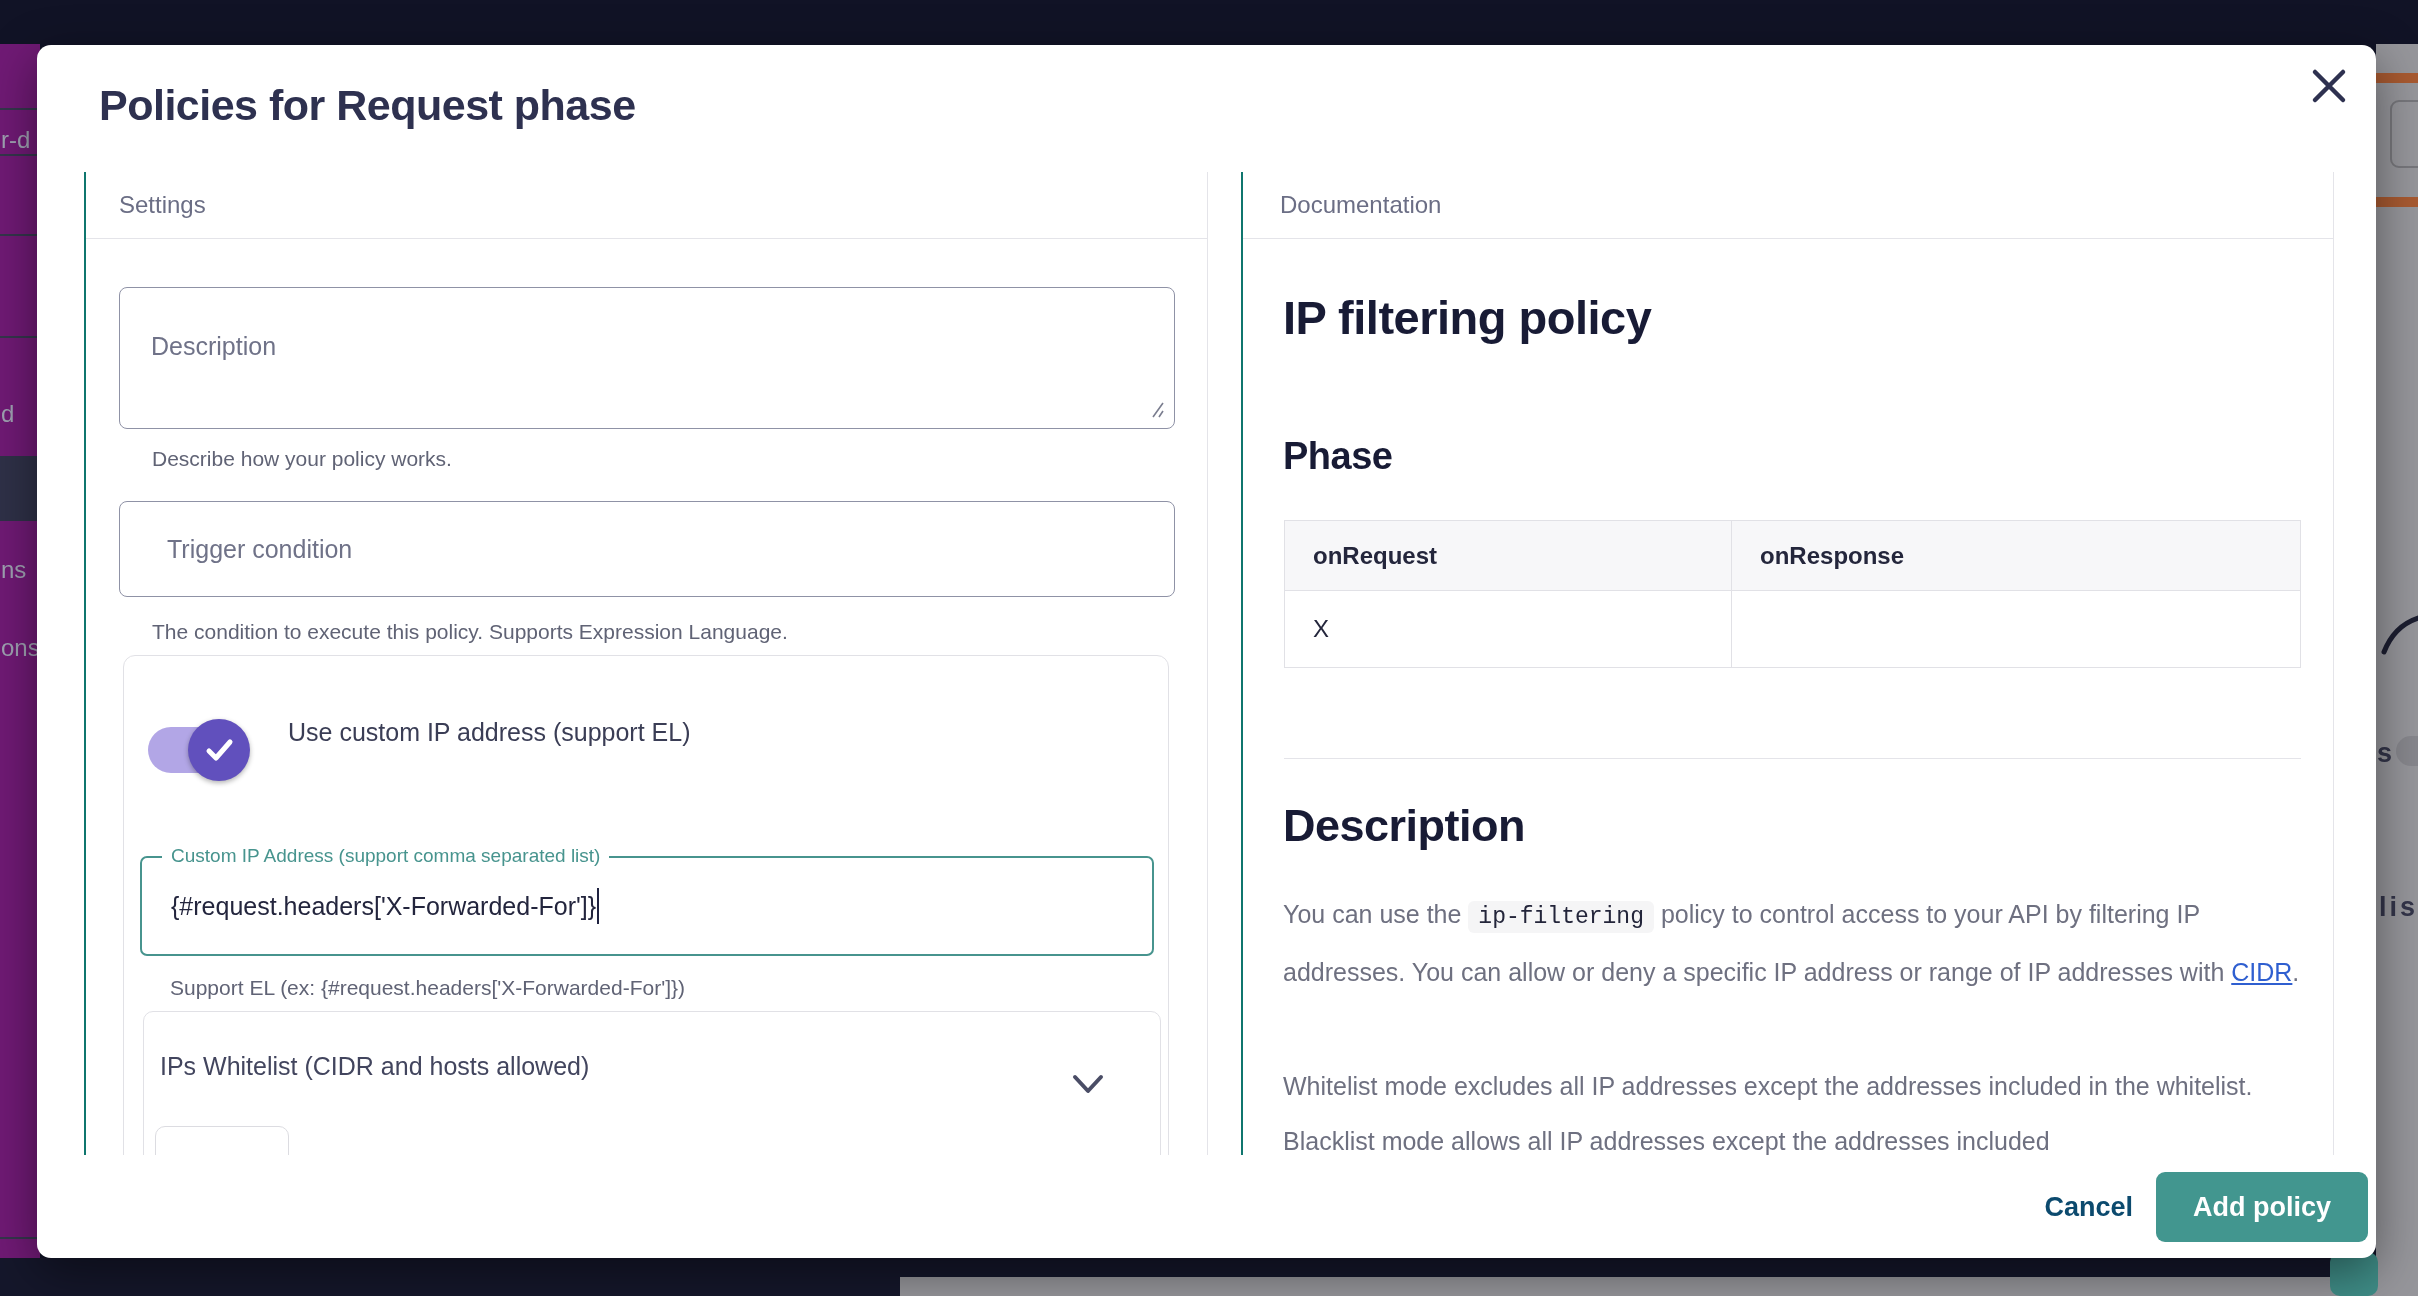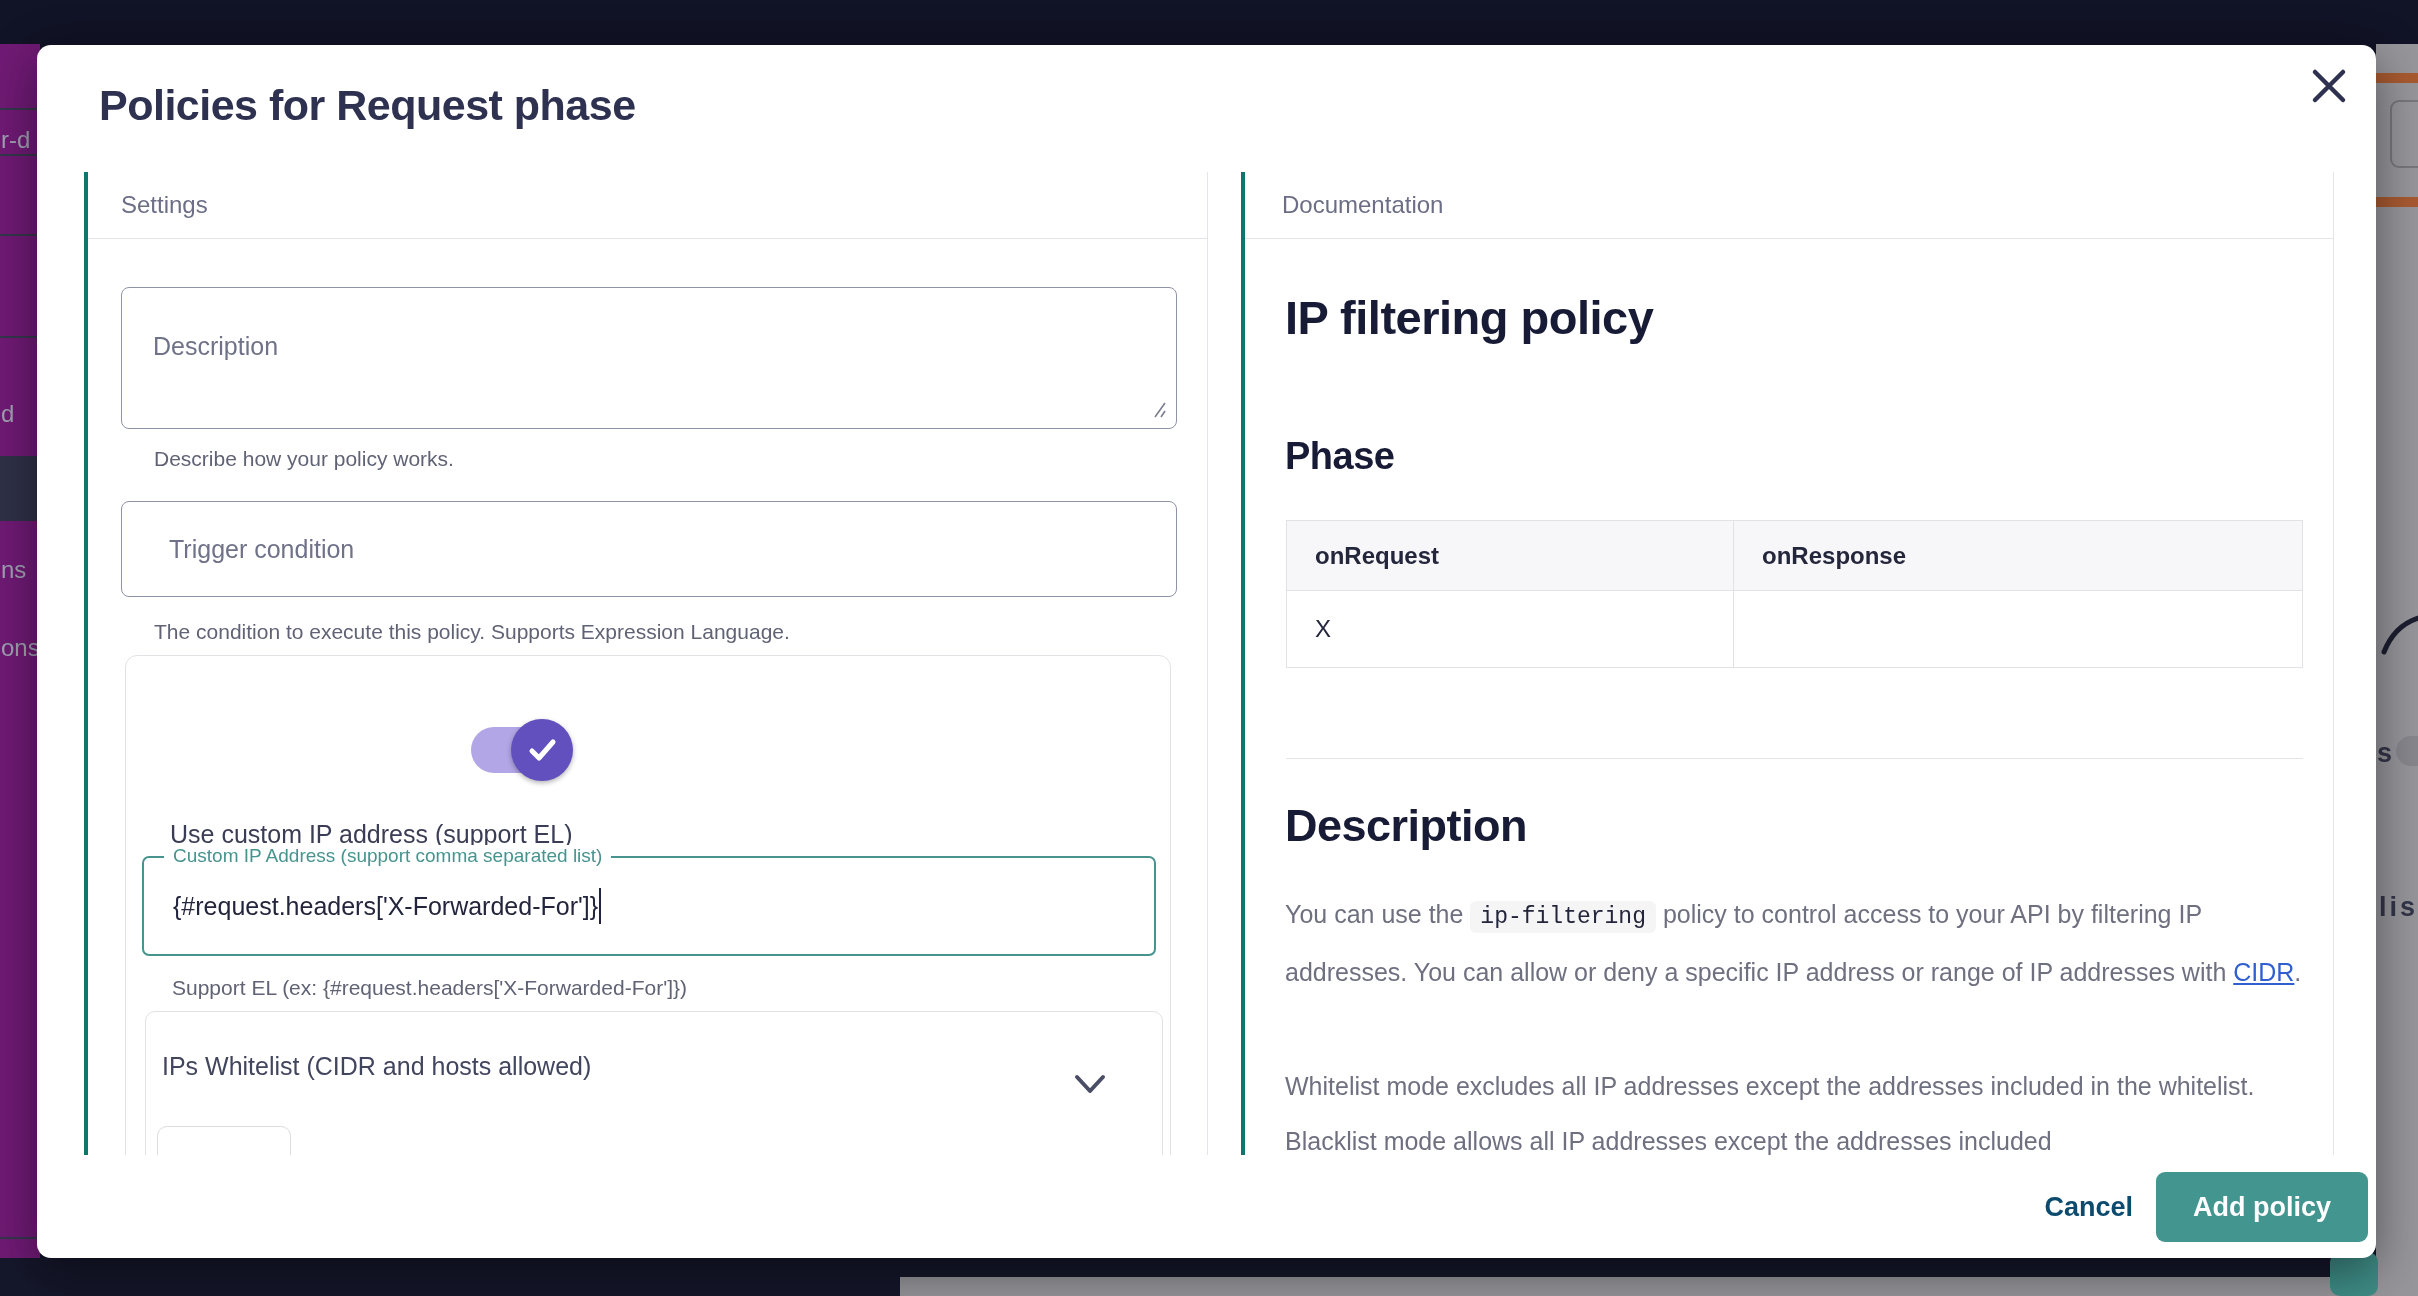--- a/index.html
+++ b/index.html
@@ -22,41 +22,41 @@
   #bottomgray { left:900px; top:1277px; width:1518px; height:19px; background:#96969b; }
   #tealblock { left:2330px; top:1252px; width:48px; height:44px; border-radius:10px; background:#3f8d87; }
 
   
   #modal { left:37px; top:45px; width:2339px; height:1213px; background:#ffffff;
     border-radius:14px; box-shadow:0 14px 50px rgba(0,0,0,.45); }
   #modal-title { left:62px; top:36px; font-size:43px; font-weight:700; color:#2e3150; letter-spacing:-.5px; }
   #close-btn { right:22px; top:16px; width:50px; height:50px; cursor:pointer;
     display:flex; align-items:center; justify-content:center; }
 
-  .panel { top:127px; height:983px; border-left:4px solid #0f766e; border-right:1px solid #e4e4e9;
+  .panel { top:127px; height:983px; border-left:2px solid #0f766e; border-right:1px solid #e4e4e9;
     overflow:hidden; background:#fff; }
   #panel-settings { left:47px; width:1124px; }
   #panel-doc { left:1204px; width:1093px; }
   .panel-header { height:67px; border-bottom:1px solid #e4e4e9; display:flex; align-items:center;
     padding-left:33px; font-size:24px; color:#6b6e85; font-weight:500; }
   #panel-doc .panel-header { padding-left:37px; }
 
   
   .field-box { border:1px solid #8f92a6; border-radius:8px; background:#fff; }
   .placeholder { color:#6f7288; font-size:25px; }
   .hint { color:#606375; font-size:21px; white-space:nowrap; }
   #desc-box { left:33px; top:115px; width:1056px; height:142px; }
   #desc-box .placeholder { position:absolute; left:31px; top:44px; }
   #desc-resize { position:absolute; right:9px; bottom:9px; }
   #hint-desc { left:66px; top:275px; }
   #trigger-box { left:33px; top:329px; width:1056px; height:96px; display:flex; align-items:center; padding-left:47px; }
   #hint-trigger { left:66px; top:448px; }
 
   #group-card { left:37px; top:483px; width:1046px; height:620px; border:1px solid #e1e1e6; border-radius:12px; }
-  #toggle-row { left:44px; top:62px; display:flex; align-items:flex-end; gap:38px;flex-direction:column; }
+  #toggle-row { left:24px; top:62px; display:flex; align-items:flex-start; gap:38px; }
   #toggle { position:relative; width:102px; height:64px; cursor:pointer; flex:0 0 auto; }
   #toggle-track { position:absolute; left:0; top:9px; width:88px; height:46px; border-radius:23px; background:#b2a6e6; }
   #toggle-thumb { position:absolute; left:40px; top:1px; width:62px; height:62px; border-radius:50%;
     background:#6150bd; box-shadow:0 2px 5px rgba(0,0,0,.3); display:flex; align-items:center; justify-content:center; }
   #toggle-label { font-size:25px; color:#3a3d55; }
 
   #ip-box { left:16px; top:200px; width:1014px; height:100px; border:2px solid #47948e; border-radius:7px;
     display:flex; align-items:center; padding-left:29px; }
   #ip-label { position:absolute; left:20px; top:-13px; background:#fff; padding:0 9px;
     font-size:19px; color:#47948e; font-weight:500; white-space:nowrap; }

